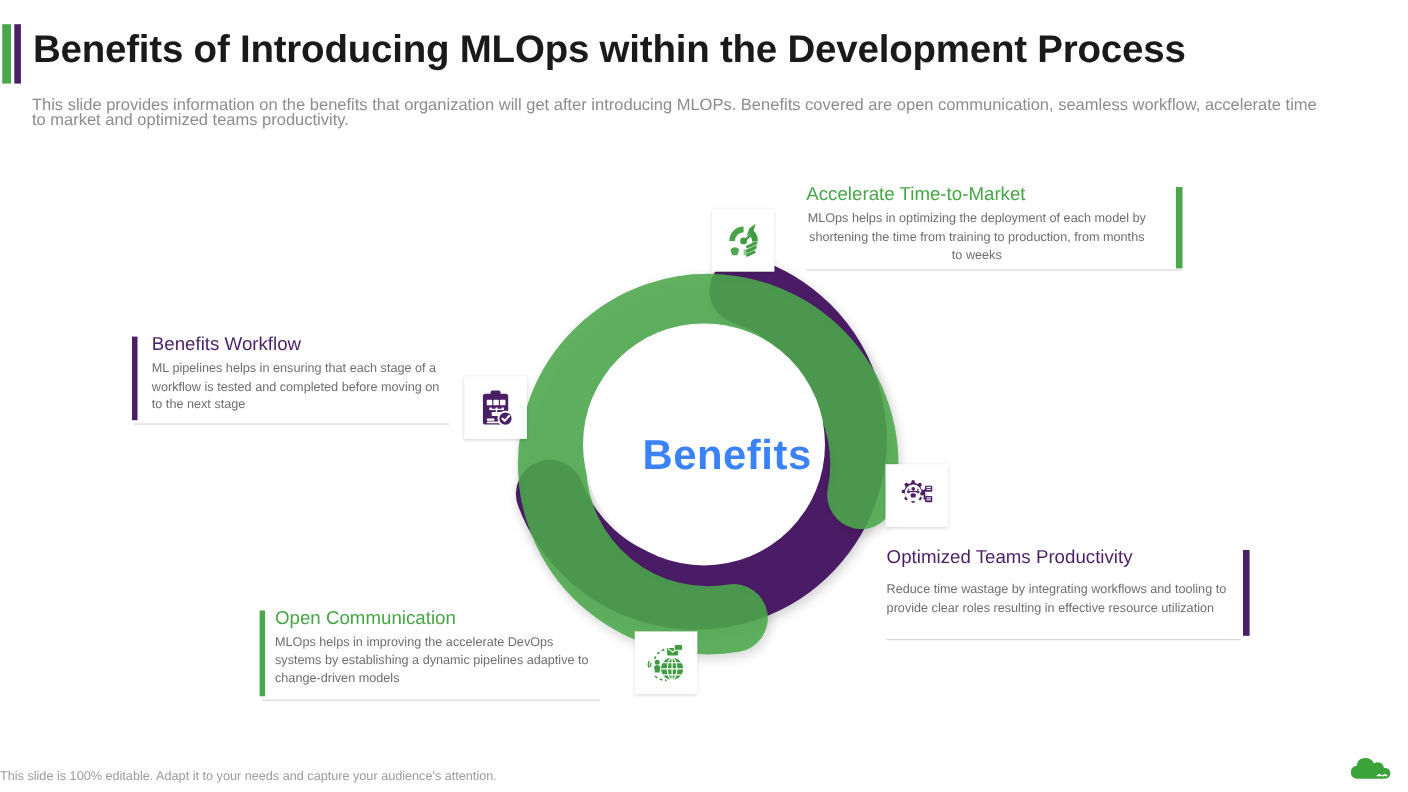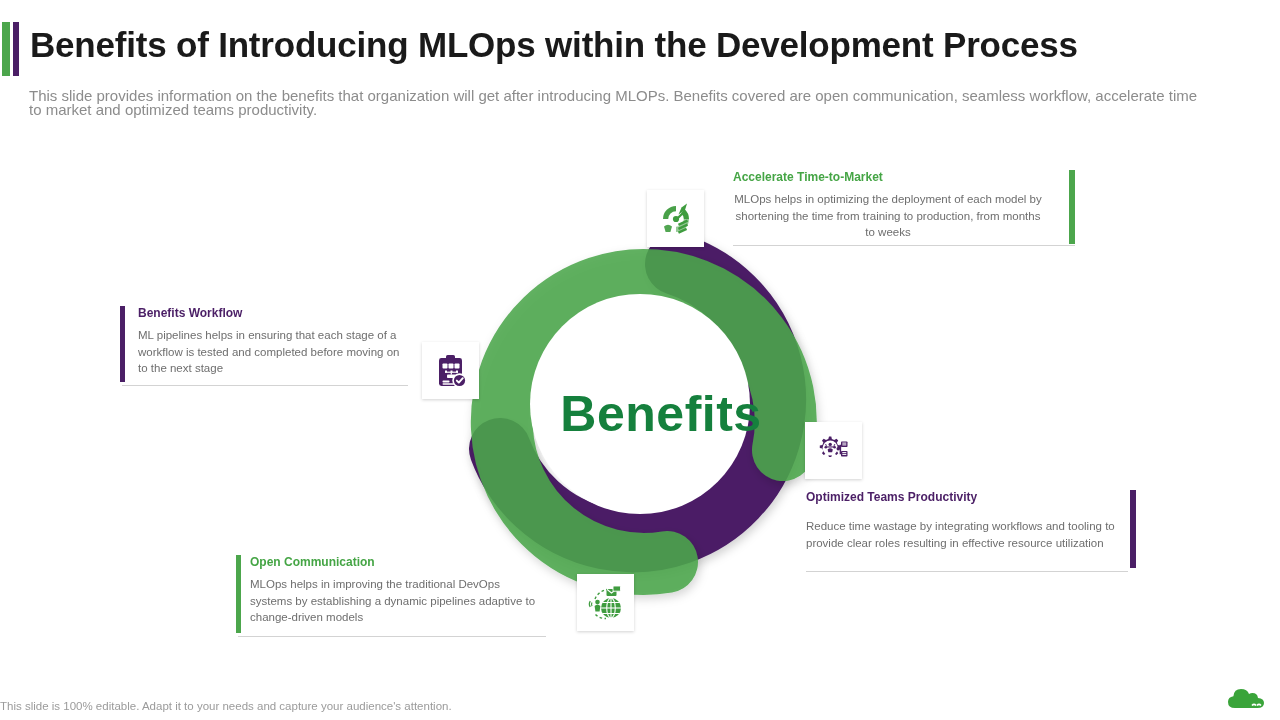--- a/index.html
+++ b/index.html
@@ -29,39 +29,39 @@
   
   .ring-wrap { position: absolute; left: 395px; top: 150px; width: 500px; height: 520px; }
   .ring-wrap svg { display: block; }
 
   .center-label {
     position: absolute; left: 395px; top: 150px; width: 500px; height: 520px;
     display: flex; align-items: center; justify-content: center;
     pointer-events: none;
   }
   .center-label span {
-    font-size: 50px; font-weight: 700; color: #15803d;
+    font-size: 38px; font-weight: 700; color: #3b82f6;
     letter-spacing: 0.5px; transform: translate(-2px, 4px); margin-left: 36px;
   }
 
   
   .icon-badge {
     position: absolute; width: 57px; height: 57px; background: #ffffff;
     display: flex; align-items: center; justify-content: center;
     box-shadow: 0 1px 3px rgba(0,0,0,0.18);
   }
   .icon-badge svg { display: block; }
   #icon-accelerate { left: 647px; top: 190px; }
   #icon-workflow   { left: 422px; top: 342px; }
   #icon-optimized  { left: 805px; top: 422px; }
   #icon-open       { left: 577px; top: 574px; }
 
   
   .block { position: absolute; }
-  .block .b-title { font-size: 12px; font-weight: 700; line-height: 18px; }
+  .block .b-title { font-size: 17px; font-weight: 400; line-height: 18px; }
   .block .b-body  { font-size: 11.5px; color: #6e6e6e; line-height: 16.5px; margin-top: 5px; }
   .green-title  { color: #45a545; }
   .purple-title { color: #4b1f66; }
 
   
   .bar-left { position: absolute; left: 0; top: 0; width: 4px; height: 100%; }
   .bar-right { position: absolute; right: 0; top: 0; width: 6px; height: 100%; }
   .underline { position: absolute; left: 0; bottom: 0; height: 1px; background: #d3d3d3; }
 
   
@@ -78,21 +78,21 @@
   #block-workflow .b-body { width: 262px; }
 
   
   #block-open { left: 236px; top: 553px; width: 312px; height: 92px; }
   #block-open .bar-left { background: #4ca64c; left: 0; top: 2px; height: 78px; width: 5px; }
   #block-open .underline { left: 2px; width: 308px; bottom: 8px; }
   #block-open .inner { padding-left: 14px; }
   #block-open .b-body { width: 292px; }
 
   
-  #block-optimized { left: 806px; top: 488px; width: 330px; height: 92px; }
+  #block-optimized { left: 806px; top: 498px; width: 330px; height: 92px; }
   #block-optimized .bar-right { background: #4b1f66; right: 0; top: 2px; height: 78px; width: 6px; }
   #block-optimized .underline { left: 0; width: 322px; bottom: 8px; }
   #block-optimized .b-body { width: 312px; margin-top: 12px; }
 
   
   .footer-note {
     position: absolute; left: 0; top: 700px; width: 1280px; text-align: left;
     font-size: 11.5px; color: #9b9b9b;
   }
   .brand-logo { position: absolute; left: 1222px; top: 682px; width: 48px; height: 32px; }
@@ -240,21 +240,21 @@
       <div class="b-title purple-title">Benefits Workflow</div>
       <div class="b-body">ML pipelines helps in ensuring that each stage of a workflow is tested and completed before moving on to the next stage</div>
     </div>
     <div class="underline"></div>
   </div>
 
   <div class="block" id="block-open">
     <div class="bar-left"></div>
     <div class="inner">
       <div class="b-title green-title">Open Communication</div>
-      <div class="b-body">MLOps helps in improving the traditional DevOps systems by establishing a dynamic pipelines adaptive to change-driven models</div>
+      <div class="b-body">MLOps helps in improving the accelerate DevOps systems by establishing a dynamic pipelines adaptive to change-driven models</div>
     </div>
     <div class="underline"></div>
   </div>
 
   <div class="block" id="block-optimized">
     <div class="bar-right"></div>
     <div class="inner">
       <div class="b-title purple-title">Optimized Teams Productivity</div>
       <div class="b-body">Reduce time wastage by integrating workflows and tooling to provide clear roles resulting in effective resource utilization</div>
     </div>

